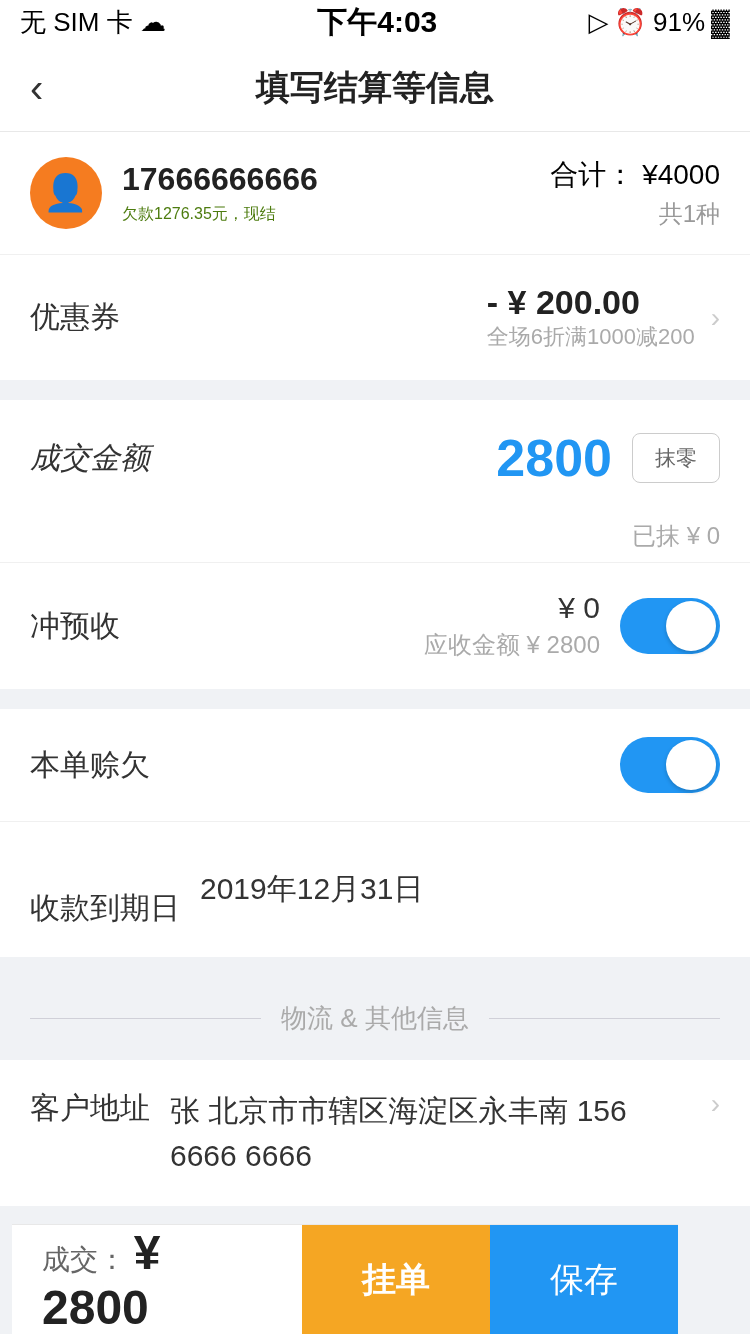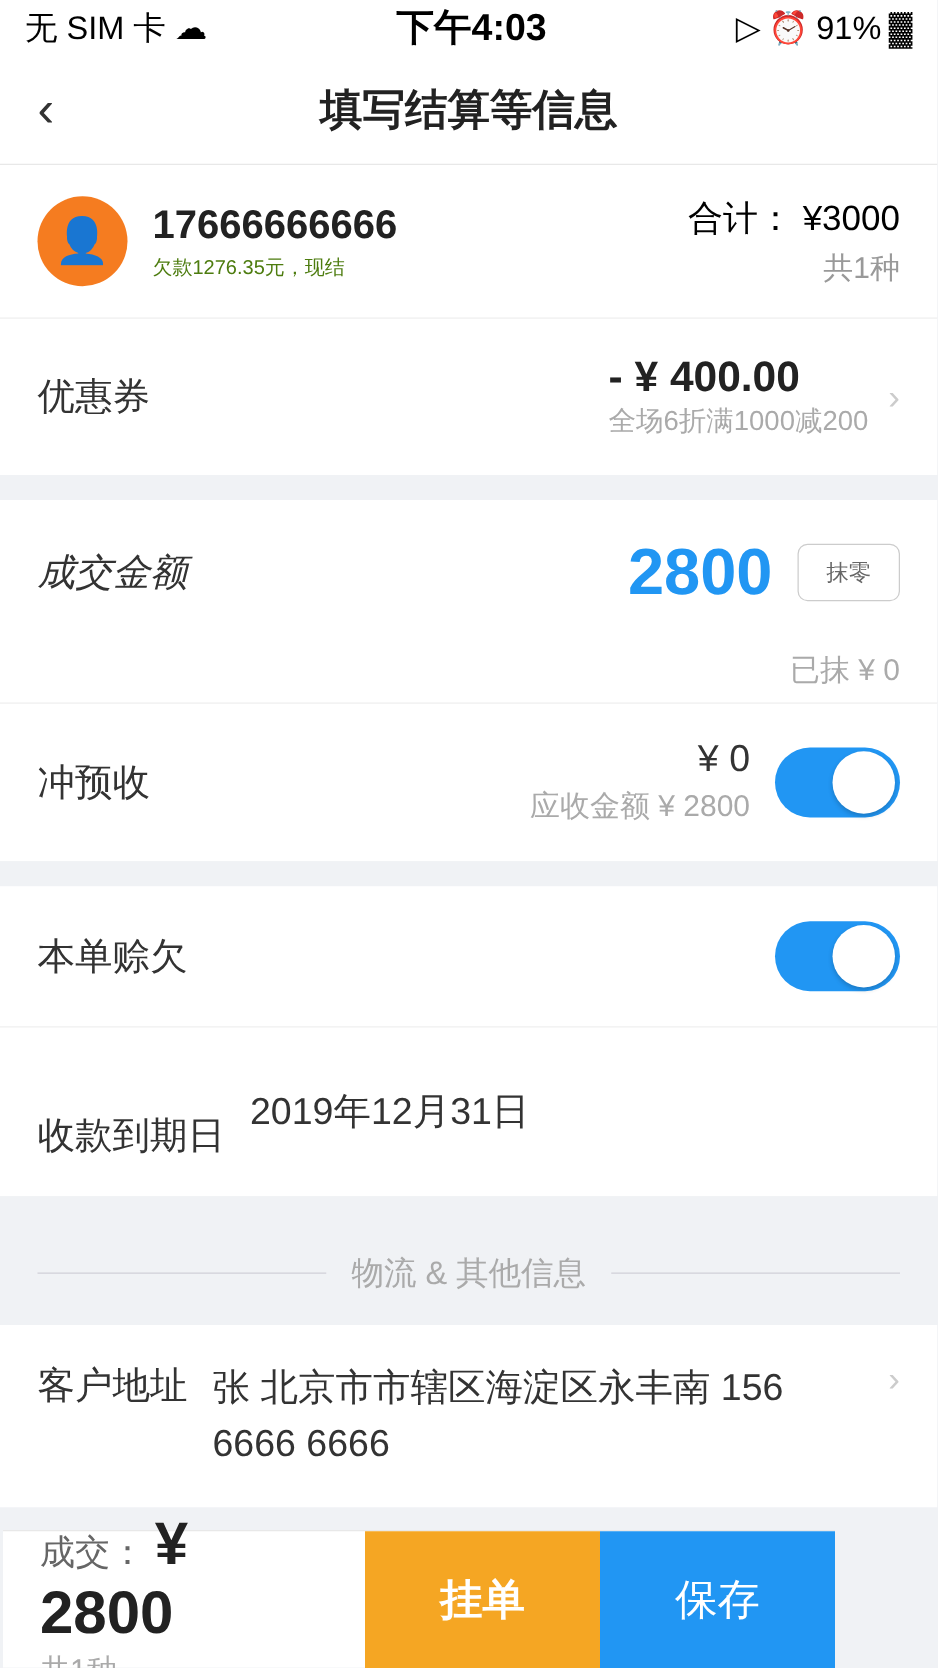--- a/index.html
+++ b/index.html
@@ -118,21 +118,21 @@
       align-items: center;
       justify-content: space-between;
     }
     .deal-label { font-size: 30px; color: #333; font-style: italic; }
     .deal-right { display: flex; align-items: center; gap: 20px; }
     .deal-amount { font-size: 52px; font-weight: 700; color: #2196f3; }
     .round-zero-btn {
       border: 1px solid #ccc;
       border-radius: 8px;
       padding: 10px 22px;
-      font-size: 18px;
+      font-size: 21px;
       color: #666;
       background: #fff;
       cursor: pointer;
     }
     .deal-sub { font-size: 24px; color: #aaa; text-align: right; margin-top: 4px; padding-right: 30px; padding-bottom: 10px; }
 
     
     .prereceive-row {
       background: #fff;
       padding: 28px 30px;
@@ -209,26 +209,26 @@
       align-items: flex-start;
     }
     .address-label { font-size: 30px; color: #333; flex-shrink: 0; margin-right: 20px; }
     .address-value { font-size: 30px; color: #333; flex: 1; line-height: 1.5; }
     .address-chevron { font-size: 28px; color: #ccc; margin-left: 10px; flex-shrink: 0; }
 
     
     .footer {
       position: fixed;
       bottom: 0;
-      left: 2px;
+      left: 12px;
       width: 666px;
       height: 110px;
       background: #fff;
       display: flex;
-      align-items: center;
+      align-items: flex-start;
       border-top: 1px solid #e8e8e8;
     }
     .footer-info {
       flex: 1;
       padding: 0 30px;
     }
     .footer-deal { font-size: 28px; color: #666; }
     .footer-amount { font-size: 48px; font-weight: 700; color: #222; }
     .footer-count { font-size: 24px; color: #aaa; margin-top: 2px; }
     .footer-btn-hold {
@@ -281,31 +281,31 @@
   <div class="customer-left">
     <div class="avatar">👤</div>
     <div>
       <div class="customer-info-name">17666666666</div>
       <div class="customer-info-sub">欠款1276.35元，现结</div>
     </div>
   </div>
   <div class="customer-right">
     <div>
       <span>合计：</span>
-      <span>¥3000</span>
+      <span>¥4000</span>
     </div>
     <div class="customer-count">共1种</div>
   </div>
 </div>
 
 <div class="coupon-row">
   <span class="coupon-label">优惠券</span>
   <div class="coupon-right">
     <div>
-      <div class="coupon-amount">- ¥ 400.00</div>
+      <div class="coupon-amount">- ¥ 200.00</div>
       <div class="coupon-desc">全场6折满1000减200</div>
     </div>
     <span class="chevron-right">›</span>
   </div>
 </div>
 
 <div class="section-divider"></div>
 
 <div class="deal-section">
   <div class="deal-row">

